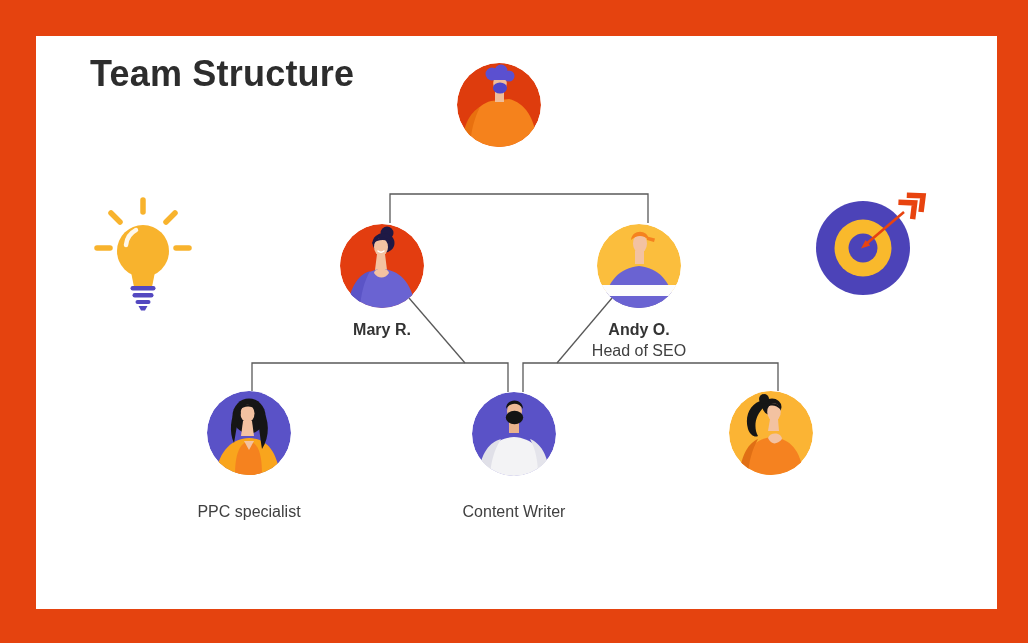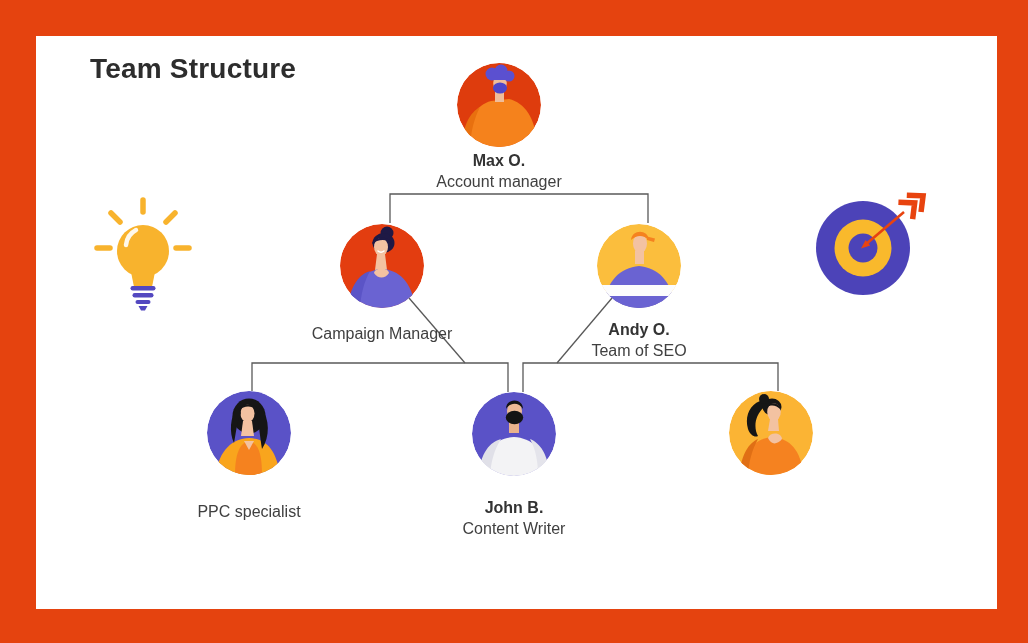--- a/index.html
+++ b/index.html
@@ -9,21 +9,21 @@
     background:#E5430F;
     overflow:hidden;
     font-family:"Liberation Sans", sans-serif;
   }
   .canvas{
     position:absolute;left:36px;top:36px;width:961px;height:573px;
     background:#FFFFFF;
   }
   .page-title{
     position:absolute;left:90px;top:53px;
-    font-size:28px;font-weight:700;color:#2D2D2D;
+    font-size:36px;font-weight:700;color:#2D2D2D;
     letter-spacing:.2px;white-space:nowrap;
   }
   .connectors{position:absolute;left:0;top:0;pointer-events:none;}
   .connectors path{fill:none;stroke:#595959;stroke-width:1.3;}
   .avatar{position:absolute;width:84px;height:84px;}
   .avatar svg{display:block;}
   .member-label{position:absolute;width:220px;text-align:center;}
   .member-name{font-size:16px;line-height:17px;font-weight:700;color:#333333;}
   .member-role{font-size:16px;line-height:17px;color:#404040;margin-top:4px;}
   .deco{position:absolute;}
@@ -93,24 +93,20 @@
         <ellipse cx="43" cy="25" rx="7" ry="5.5" fill="#4F46C8"></ellipse>
         <g fill="#5B50D0">
           <circle cx="35" cy="11" r="6.5"></circle>
           <circle cx="44" cy="8" r="6.5"></circle>
           <circle cx="52" cy="13" r="5.5"></circle>
           <rect x="32" y="9" width="23" height="8" rx="4"></rect>
         </g>
       </g>
     </svg>
   </div>
-  <div class="member-label" style="left:389px;top:152px;">
-    <div class="member-name">Max O.</div>
-    <div class="member-role">Account manager</div>
-  </div>
 
   <div class="avatar" style="left:340px;top:224px;">
     <svg width="84" height="84" viewBox="0 0 84 84">
       <clipPath id="cMary">
           <circle cx="42" cy="42" r="42"></circle>
         </clipPath>
       <g clip-path="url(#cMary)">
         <circle cx="42" cy="42" r="42" fill="#E33D10"></circle>
         <circle cx="47" cy="9" r="6.5" fill="#1E1945"></circle>
         <ellipse cx="43.5" cy="19" rx="11" ry="10" fill="#1E1945"></ellipse>
@@ -118,21 +114,21 @@
         <path d="M32,20 C33,12 52,11 52,21 C48,14 38,15 32,20 Z" fill="#1E1945"></path>
         <path d="M38,27 q3,2.5 6,0" stroke="#FFFFFF" stroke-width="1.6" fill="none" stroke-linecap="round"></path>
         <path d="M37,30 L45,30 L47,46 L35,46 Z" fill="#F3C2A1"></path>
         <path d="M7,84 C12,57 25,46 42,45 C59,46 71,57 76,84 Z" fill="#6A63D2"></path>
         <path d="M7,84 C11,60 20,50 30,47 C24,58 21,70 20,84 Z" fill="#5B54C6"></path>
         <path d="M34,49 C35,43 48,43 49,49 C45,55 38,55 34,49 Z" fill="#F3C2A1"></path>
       </g>
     </svg>
   </div>
   <div class="member-label" style="left:272px;top:321px;">
-    <div class="member-role">Campaign Manager</div>
+    <div class="member-name">Mary R.</div>
   </div>
 
   <div class="avatar" style="left:597px;top:224px;">
     <svg width="84" height="84" viewBox="0 0 84 84">
       <clipPath id="cAndy">
           <circle cx="42" cy="42" r="42"></circle>
         </clipPath>
       <g clip-path="url(#cAndy)">
         <circle cx="42" cy="42" r="42" fill="#FBBE3D"></circle>
         <rect x="38" y="27" width="9" height="13" fill="#F3C2A1"></rect>
@@ -140,21 +136,21 @@
         <path d="M34,16 C35,5 51,5 52,16 C46,10.5 40,10.5 34,16 Z" fill="#F5821F"></path>
         <path d="M50,12.5 L58,14.5 L57,18 L50,16 Z" fill="#F5821F"></path>
         <path d="M5,84 C10,56 23,44 42,42 C61,44 74,56 79,84 Z" fill="#6A63D2"></path>
         <rect x="5" y="61" width="74" height="11" fill="#FCFCFD"></rect>
         <rect x="5" y="72" width="74" height="12" fill="#6A63D2"></rect>
       </g>
     </svg>
   </div>
   <div class="member-label" style="left:529px;top:321px;">
     <div class="member-name">Andy O.</div>
-    <div class="member-role">Team of SEO</div>
+    <div class="member-role">Head of SEO</div>
   </div>
 
   <div class="avatar" style="left:207px;top:391px;">
     <svg width="84" height="84" viewBox="0 0 84 84">
       <clipPath id="cAnna">
           <circle cx="42" cy="42" r="42"></circle>
         </clipPath>
       <g clip-path="url(#cAnna)">
         <circle cx="42" cy="42" r="42" fill="#5A52C7"></circle>
         <ellipse cx="42" cy="25" rx="16.5" ry="17.5" fill="#161616"></ellipse>
@@ -184,21 +180,20 @@
         <path d="M6,84 C10,57 25,46 42,45 C59,46 74,57 78,84 Z" fill="#F3F3F5"></path>
         <path d="M6,84 C9,60 18,50 29,47 C22,58 19,70 18,84 Z" fill="#E0E0E8"></path>
         <path d="M78,84 C76,62 68,51 58,47 C64,58 66,70 66,84 Z" fill="#E4E4EB"></path>
         <ellipse cx="42.5" cy="19" rx="7.5" ry="9.5" fill="#EDBA95"></ellipse>
         <path d="M34,17 C34,5.5 51,5.5 51,17 C47,10 38,10 34,17 Z" fill="#141414"></path>
         <ellipse cx="42.5" cy="25.5" rx="8.7" ry="6.8" fill="#141414"></ellipse>
       </g>
     </svg>
   </div>
   <div class="member-label" style="left:404px;top:499px;">
-    <div class="member-name">John B.</div>
     <div class="member-role">Content Writer</div>
   </div>
 
   <div class="avatar" style="left:729px;top:391px;">
     <svg width="84" height="84" viewBox="0 0 84 84">
       <clipPath id="cNataly">
           <circle cx="42" cy="42" r="42"></circle>
         </clipPath>
       <g clip-path="url(#cNataly)">
         <circle cx="42" cy="42" r="42" fill="#FBB434"></circle>

